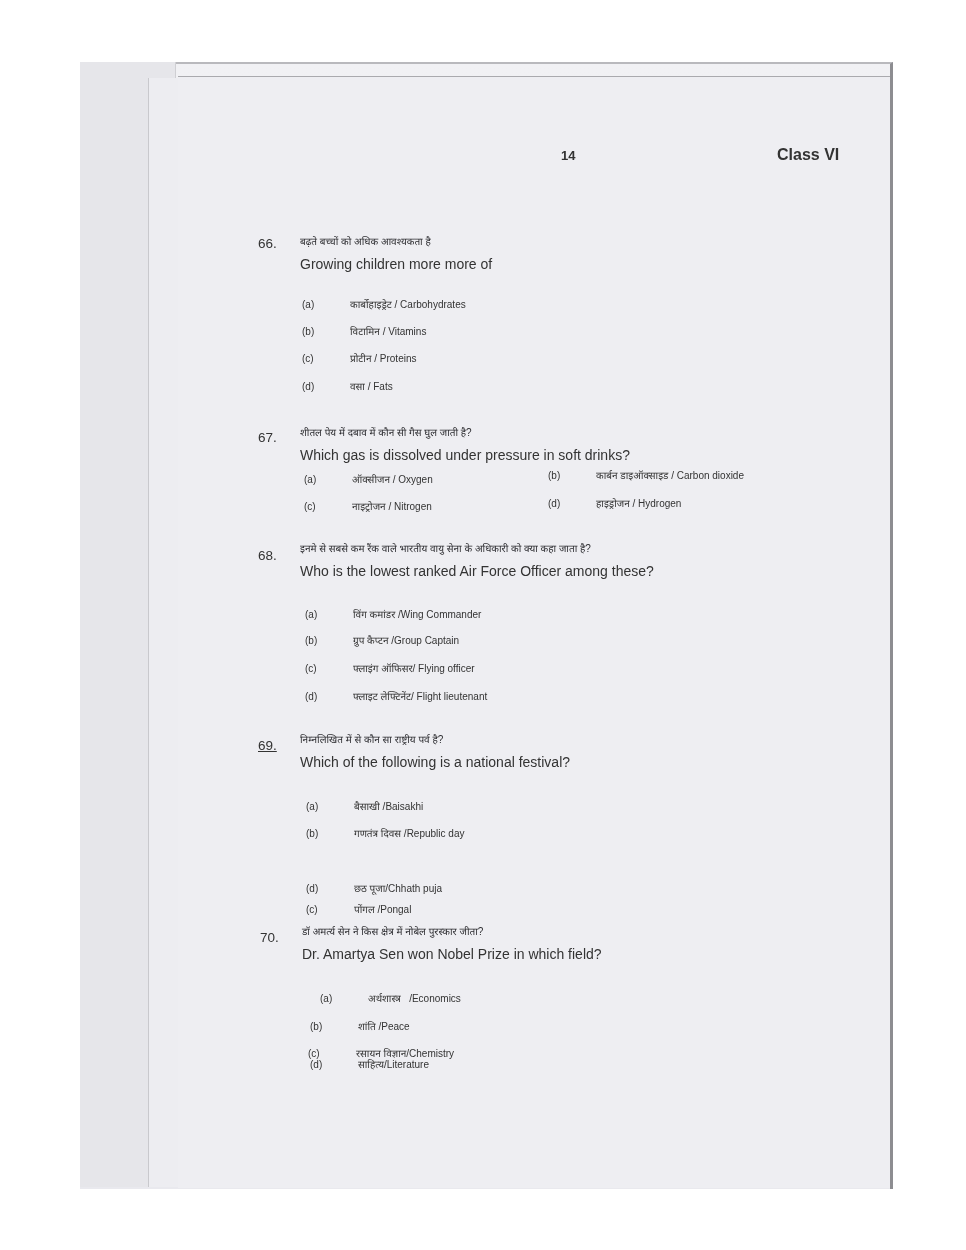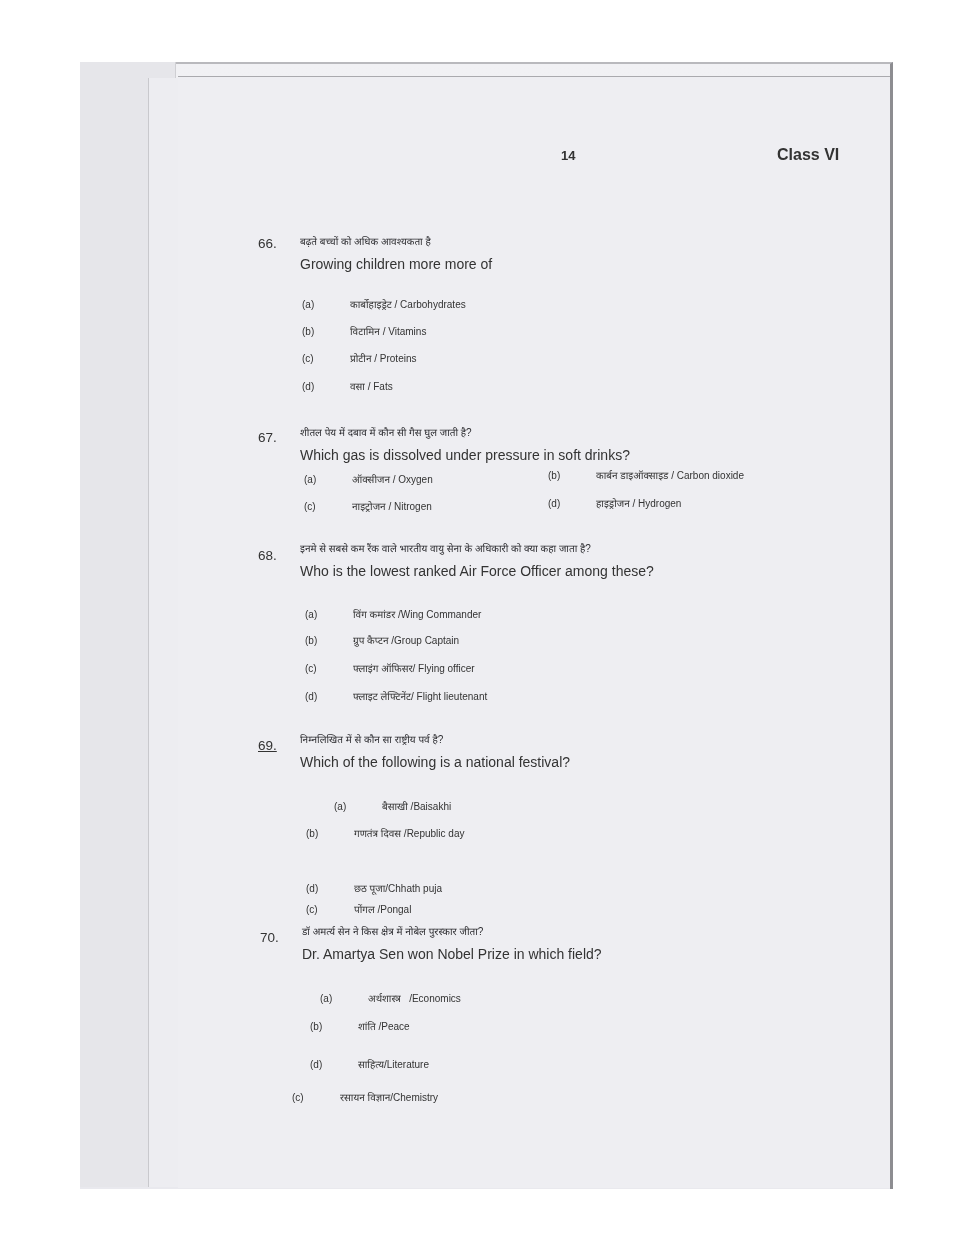--- a/index.html
+++ b/index.html
@@ -62,26 +62,26 @@
 <div class="opt" style="left:305px;top:607px;"><span class="lbl">(a)</span><span>विंग कमांडर /Wing Commander</span></div>
 <div class="opt" style="left:305px;top:633px;"><span class="lbl">(b)</span><span>ग्रुप कैप्टन /Group Captain</span></div>
 <div class="opt" style="left:305px;top:661px;"><span class="lbl">(c)</span><span>फ्लाइंग ऑफिसर/ Flying officer</span></div>
 <div class="opt" style="left:305px;top:689px;"><span class="lbl">(d)</span><span>फ्लाइट लेफ्टिनेंट/ Flight lieutenant</span></div>
 
 <div class="q" style="top:732px;">
   <span class="qnum" style="top:6px;text-decoration:underline;">69.</span>
   <span class="qhi">निम्नलिखित में से कौन सा राष्ट्रीय पर्व है?</span>
   <span class="qen">Which of the following is a national festival?</span>
 </div>
-<div class="opt" style="left:306px;top:799px;margin-left:28px;"><span class="lbl">(a)</span><span>बैसाखी /Baisakhi</span></div>
+<div class="opt" style="left:306px;top:799px;"><span class="lbl">(a)</span><span>बैसाखी /Baisakhi</span></div>
 <div class="opt" style="left:306px;top:826px;"><span class="lbl">(b)</span><span>गणतंत्र दिवस /Republic day</span></div>
 <div class="opt" style="left:306px;top:902px;"><span class="lbl">(c)</span><span>पोंगल /Pongal</span></div>
 <div class="opt" style="left:306px;top:881px;"><span class="lbl">(d)</span><span>छठ पूजा/Chhath puja</span></div>
 
 <div class="q" style="left:260px;top:924px;">
   <span class="qnum" style="top:6px;">70.</span>
   <span class="qhi">डॉ अमर्त्य सेन ने किस क्षेत्र में नोबेल पुरस्कार जीता?</span>
   <span class="qen">Dr. Amartya Sen won Nobel Prize in which field?</span>
 </div>
 <div class="opt" style="left:310px;top:991px;margin-left:10px;"><span class="lbl">(a)</span><span style="white-space:pre;">अर्थशास्त्र   /Economics</span></div>
 <div class="opt" style="left:310px;top:1019px;"><span class="lbl">(b)</span><span>शांति /Peace</span></div>
-<div class="opt" style="left:292px;top:1046px;margin-top:44px;"><span class="lbl">(c)</span><span>रसायन विज्ञान/Chemistry</span></div>
+<div class="opt" style="left:308px;top:1046px;"><span class="lbl">(c)</span><span>रसायन विज्ञान/Chemistry</span></div>
 <div class="opt" style="left:310px;top:1057px;"><span class="lbl">(d)</span><span>साहित्य/Literature</span></div>
 
 </body></html>

